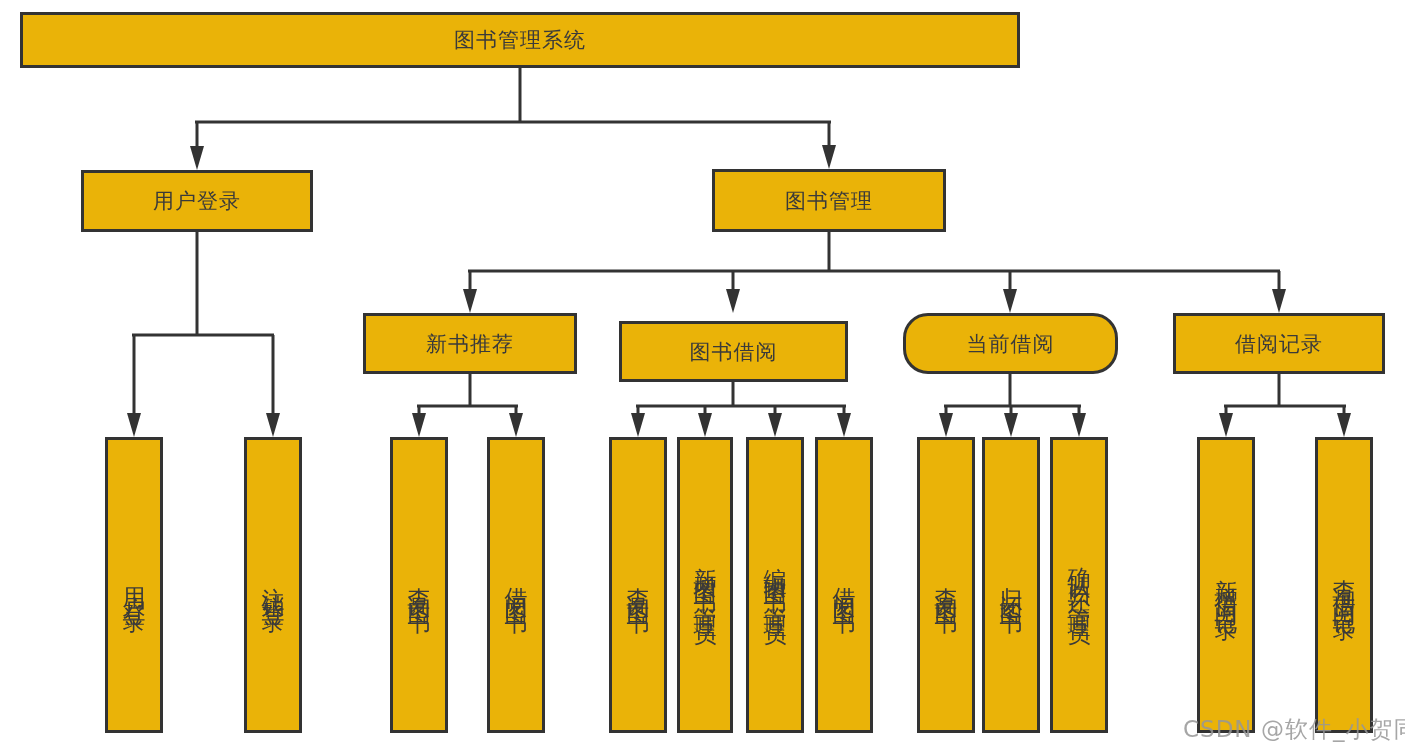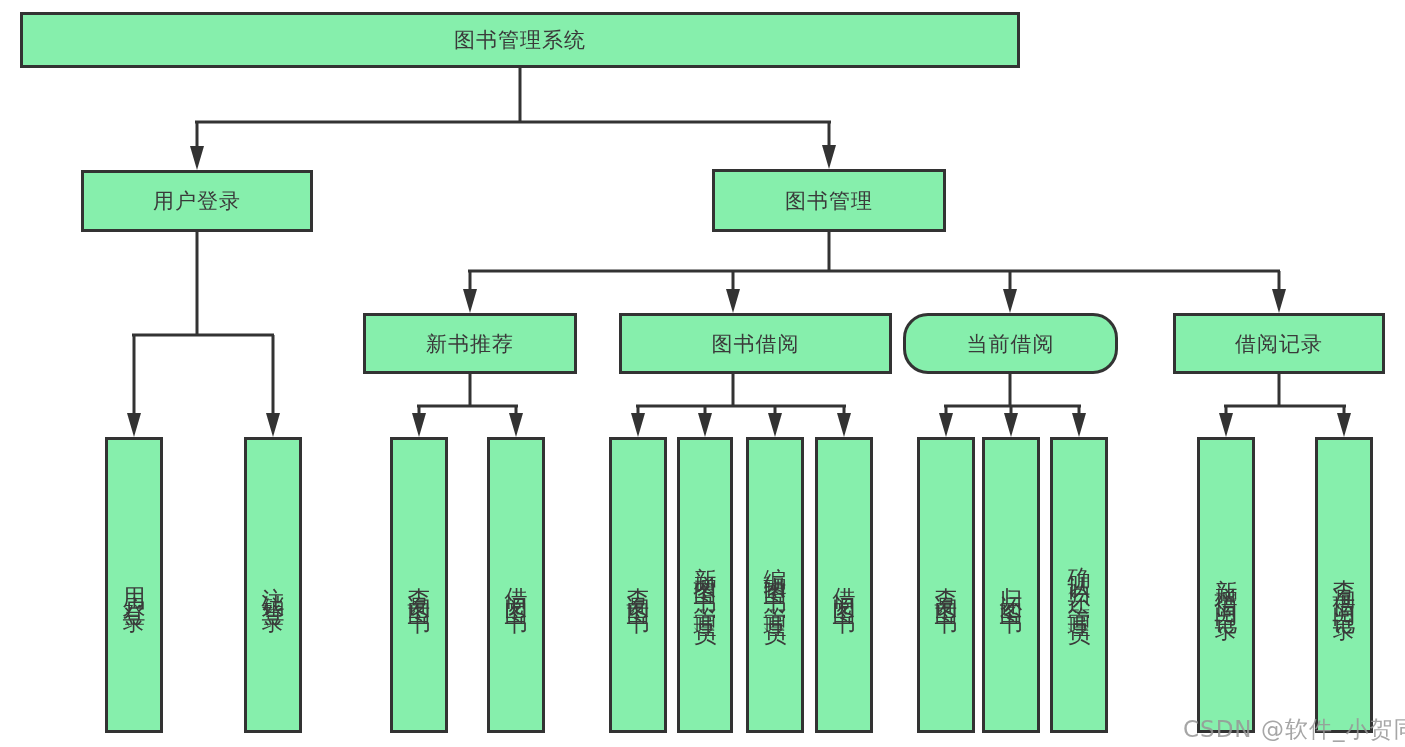--- a/index.html
+++ b/index.html
@@ -7,42 +7,42 @@
     position:relative;
     width:1405px;height:747px;
     background:#ffffff;
     font-family:"DejaVu Sans","Liberation Sans",sans-serif;
     overflow:hidden;
   }
   #wires{position:absolute;left:0;top:0;z-index:1;}
   .box{
     position:absolute;
     box-sizing:border-box;
-    background:#86efac;
+    background:#eab308;
     border:3px solid #333333;
     display:flex;align-items:center;justify-content:center;
     color:#3a3a3a;
     z-index:2;
     font-size:21px;
     letter-spacing:1px;
     white-space:nowrap;
   }
   .vbox span{
     writing-mode:vertical-rl;
     font-size:23px;
     letter-spacing:8px;
     line-height:1;
     color:#3a3a3a;
   }
   
   .n-root {left:20px;  top:12px;  width:1000px; height:56px;}
   .n-ulog {left:81px;  top:170px; width:232px;  height:62px;}
   .n-bmgr {left:712px; top:169px; width:234px;  height:63px;}
   .n-nrec {left:363px; top:313px; width:214px;  height:61px;}
-  .n-bbor {left:619px; top:313px; width:273px;  height:61px;}
+  .n-bbor {left:619px; top:321px; width:229px;  height:61px;}
   .n-cbor {left:903px; top:313px; width:215px;  height:61px;border-radius:25px;}
   .n-brec {left:1173px;top:313px; width:212px;  height:61px;}
   
   .leaf{top:437px;height:296px;}
   .l1 {left:105px; width:58px;}
   .l2 {left:244px; width:58px;}
   .l3 {left:390px; width:58px;}
   .l4 {left:487px; width:58px;}
   .l5 {left:609px; width:58px;}
   .l6 {left:677px; width:56px;}

